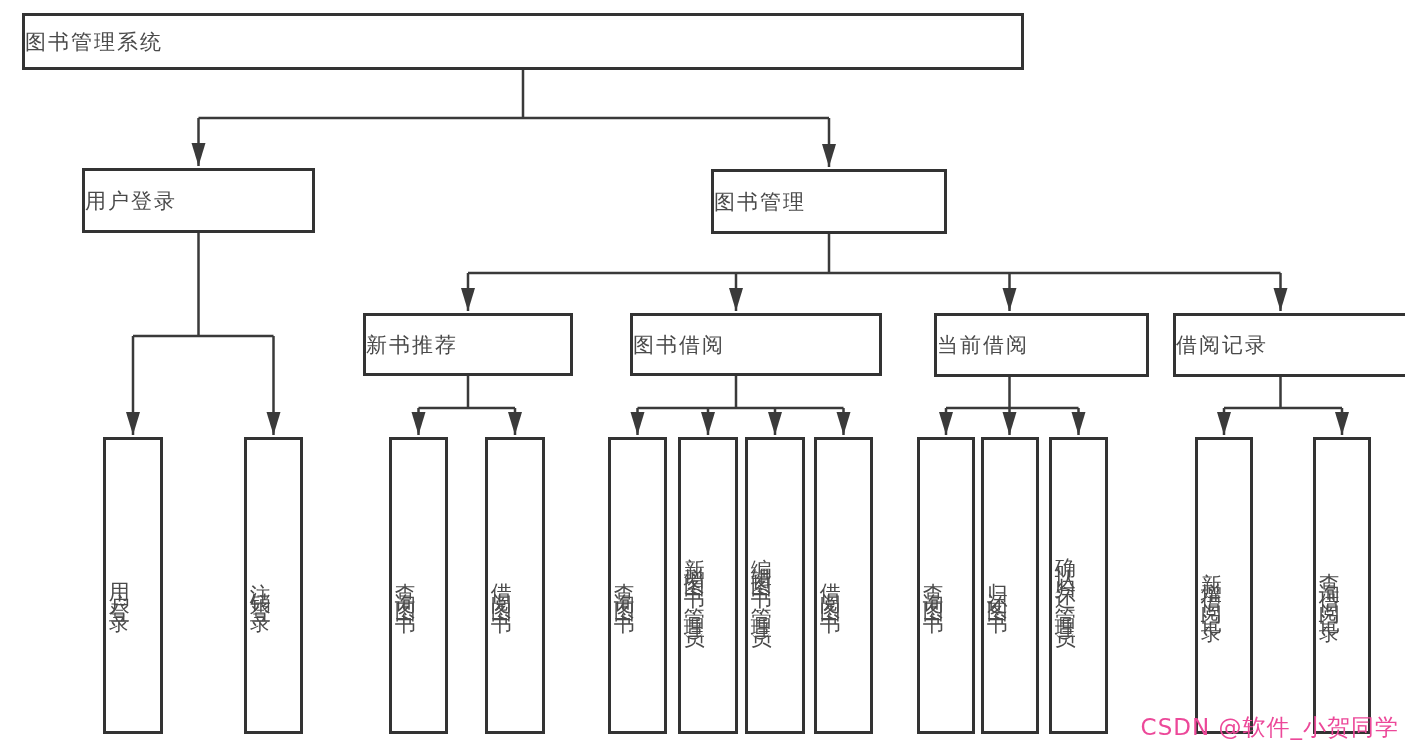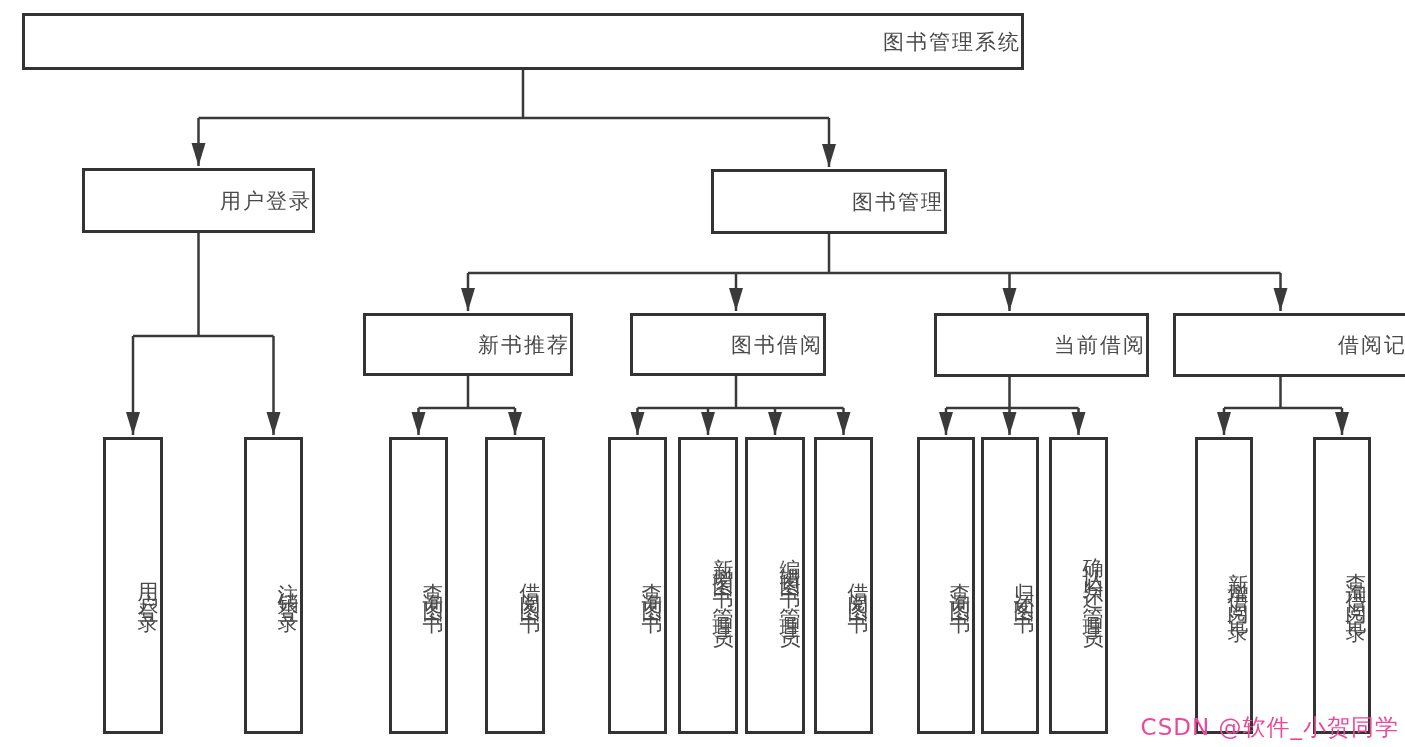--- a/index.html
+++ b/index.html
@@ -10,21 +10,21 @@
     font-family:"DejaVu Sans",sans-serif;
     overflow:hidden;
   }
   .wires{position:absolute;left:0;top:0;z-index:1;}
   .wire{stroke:#3a3a3a;stroke-width:2.5;fill:none;}
   .node,.vnode{
     position:absolute;z-index:2;
     box-sizing:border-box;
     border:3px solid #333333;
     background:#ffffff;
-    display:flex;align-items:center;justify-content:flex-end;
+    display:flex;align-items:center;justify-content:flex-start;
     color:#4a4a4a;
   }
   .node span{
     font-size:21px;letter-spacing:2px;white-space:nowrap;
   }
   .vnode .vtext{
     writing-mode:vertical-rl;
     text-orientation:mixed;
     font-size:21px;
     letter-spacing:10px;
@@ -92,21 +92,21 @@
   <div class="node" style="left:82px;top:168px;width:233px;height:65px;">
     <span>用户登录</span>
   </div>
   <div class="node" style="left:363px;top:313px;width:210px;height:63px;">
     <span>新书推荐</span>
   </div>
 
   <div class="node" style="left:711px;top:169px;width:236px;height:65px;">
     <span>图书管理</span>
   </div>
-  <div class="node" style="left:630px;top:313px;width:196px;height:63px;">
+  <div class="node" style="left:630px;top:313px;width:252px;height:63px;">
     <span>图书借阅</span>
   </div>
   <div class="node" style="left:902px;top:313px;width:215px;height:64px;margin-left:32px;">
     <span>当前借阅</span>
   </div>
   <div class="node" style="left:1173px;top:313px;width:260px;height:64px;">
     <span>借阅记录</span>
   </div>
 
   <div class="vnode" style="left:103px;top:437px;width:60px;height:297px;">

